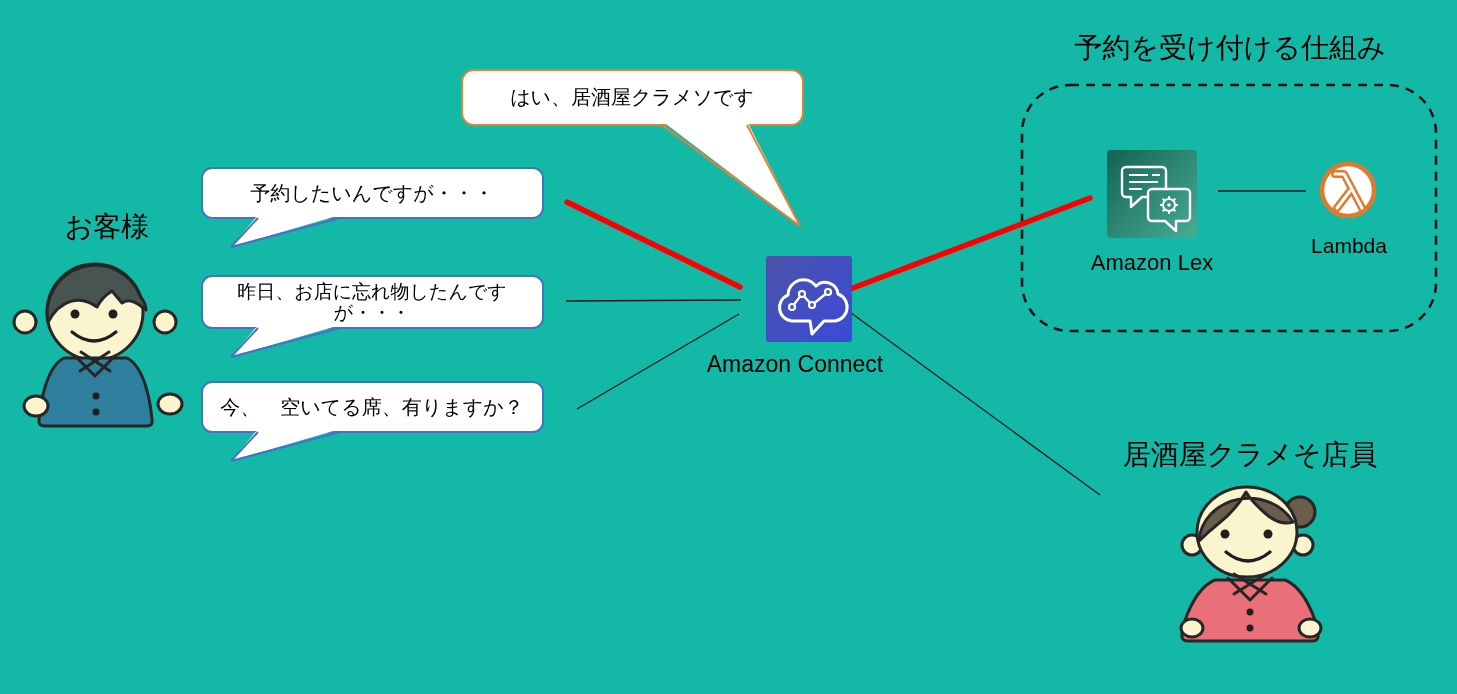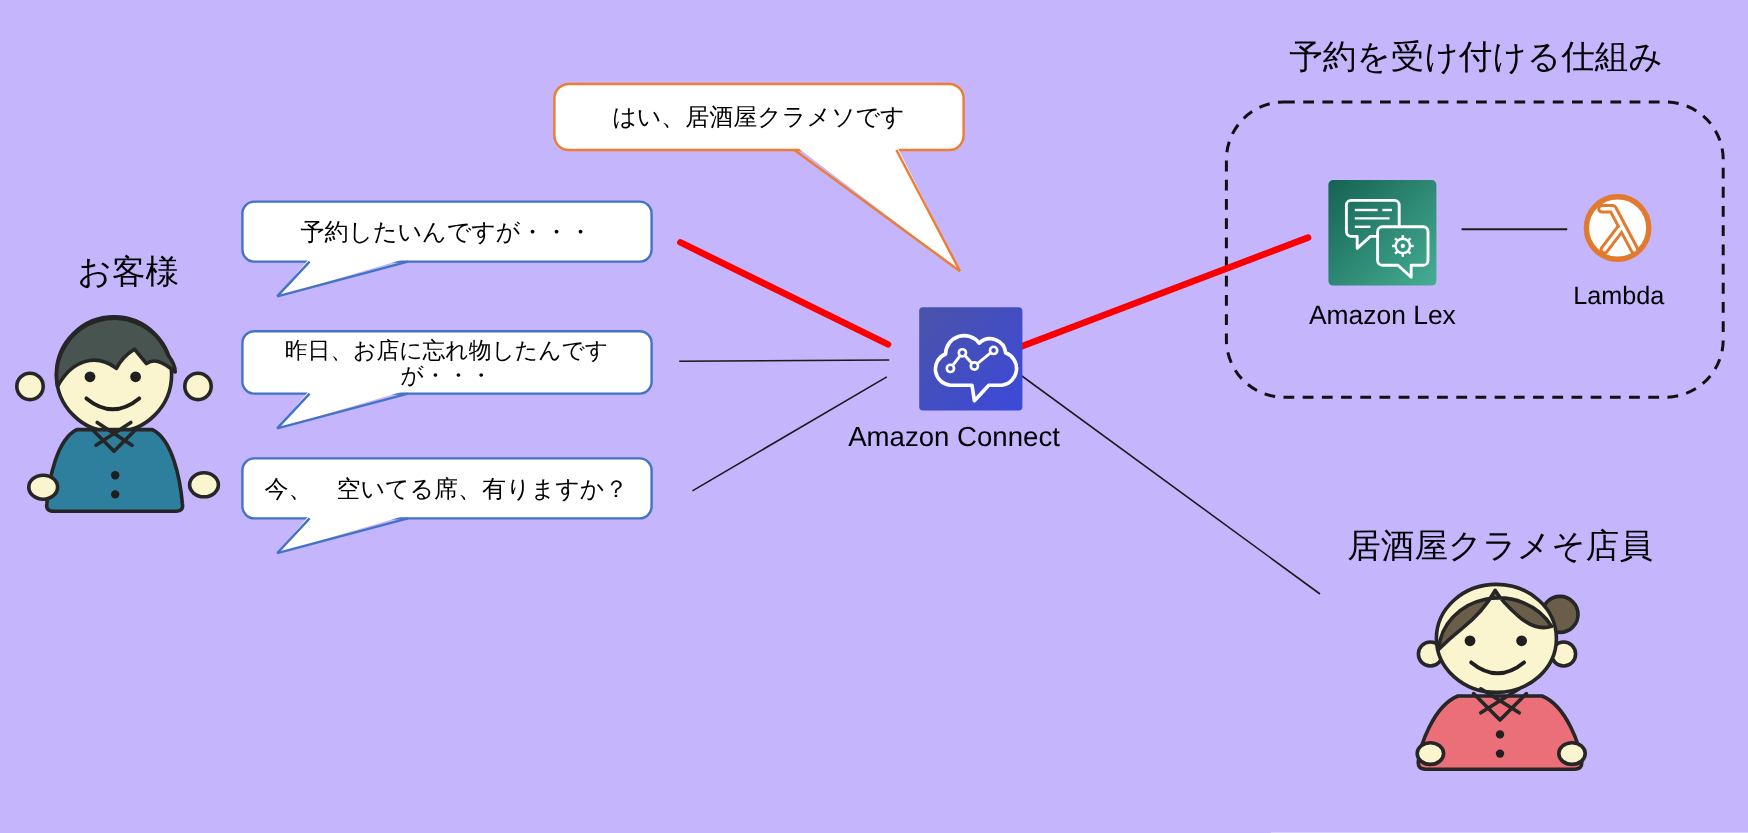--- a/index.html
+++ b/index.html
@@ -1,16 +1,16 @@
 <!DOCTYPE html>
 <html><head>
 <meta charset="utf-8">
 <style>
   html,body{margin:0;padding:0;background:#ffffff;}
-  .canvas{position:relative;width:1457px;height:694px;background:#c4b5fd;overflow:hidden;
+  .canvas{position:relative;width:1457px;height:694px;background:#14b8a6;overflow:hidden;
           font-family:"Liberation Sans","DejaVu Sans",sans-serif;}
   svg{position:absolute;left:0;top:0;}
   text{fill:#000000;}
   .bubble-text{font-size:20px;}
   .bubble-text-sm{font-size:19px;}
   .big-label{font-size:28px;font-weight:500;}
   .svc-label{font-size:22px;}
 </style>
 </head>
 <body>

